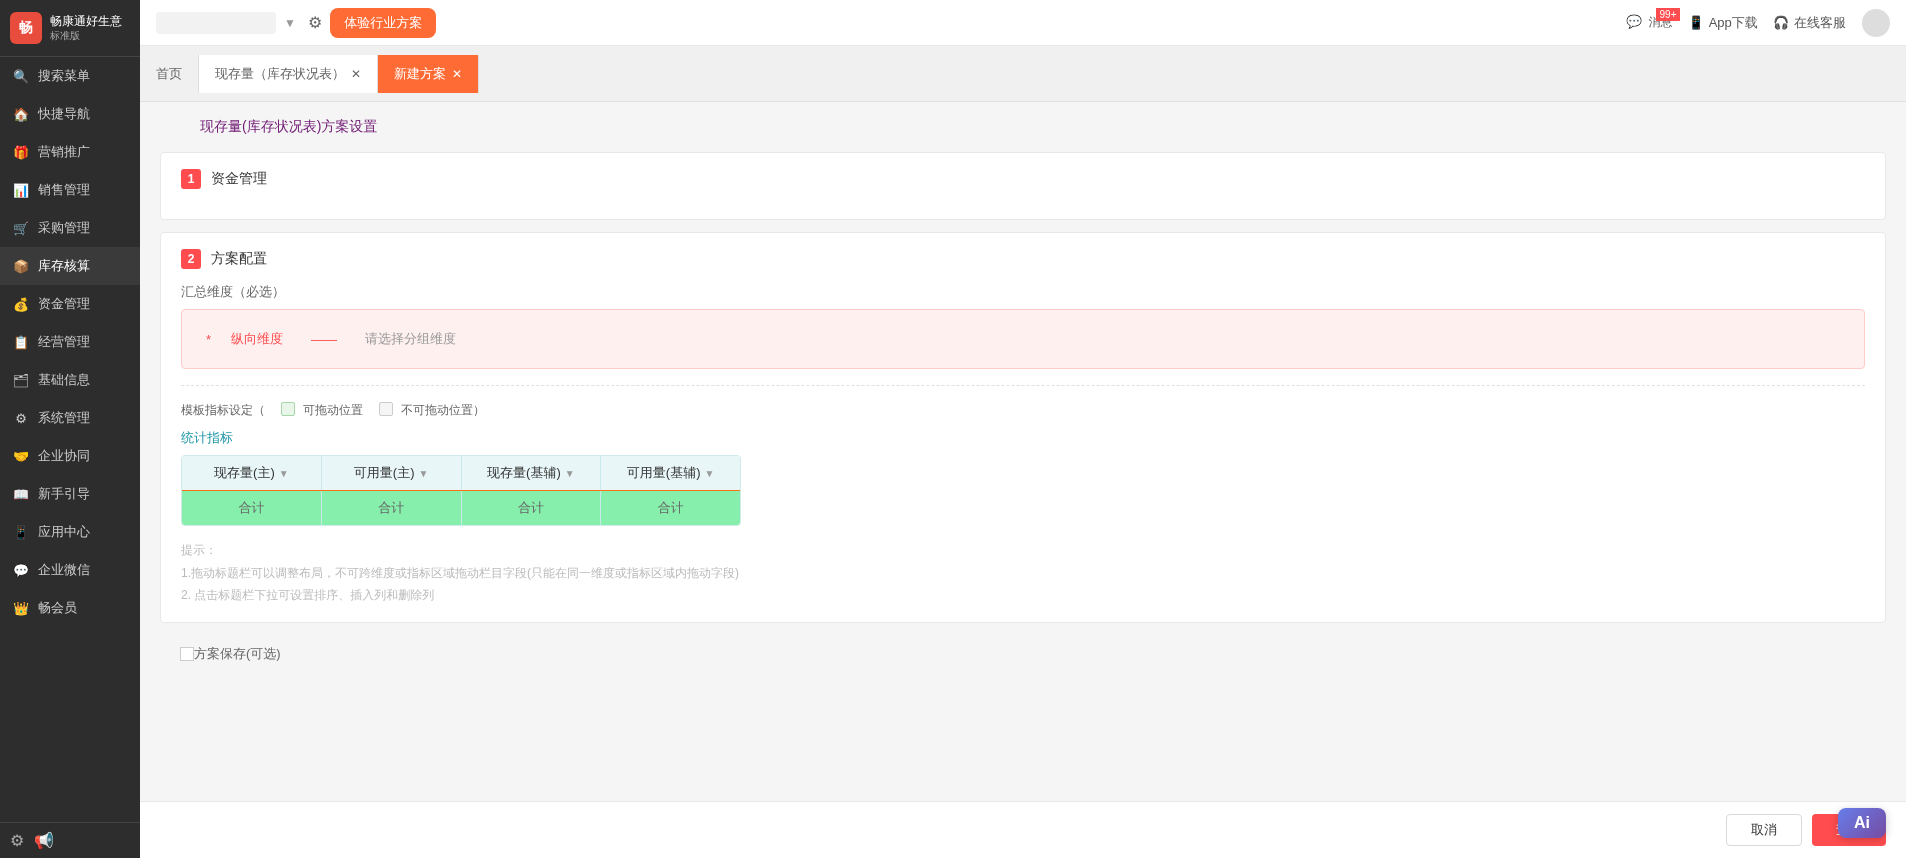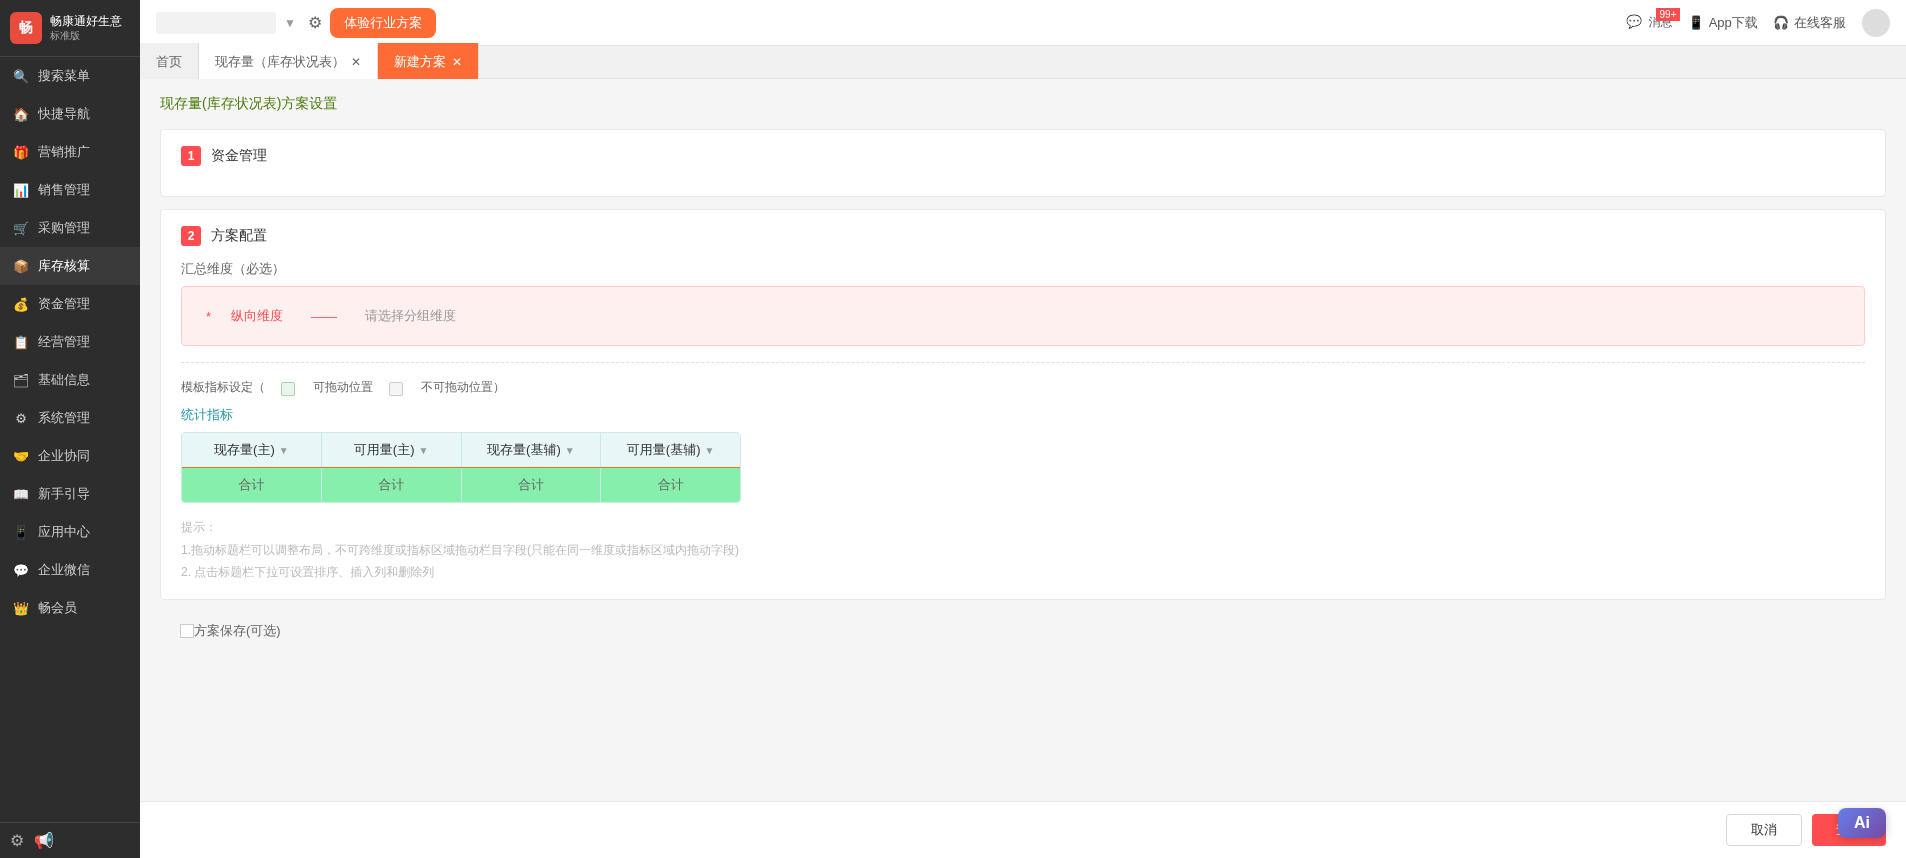--- a/index.html
+++ b/index.html
@@ -71,39 +71,39 @@
     .topbar-badge {
       position: absolute; top: -6px; right: -8px;
       background: #ff4d4f; color: white; font-size: 10px; border-radius: 0;
       padding: 1px 4px; min-width: 16px; text-align: center;
     }
     .topbar-link { color: #555; font-size: 13px; cursor: pointer; display: flex; align-items: center; gap: 4px; }
     .topbar-avatar { width: 28px; height: 28px; background: #ddd; border-radius: 50%; cursor: pointer; }
 
     
     .tabbar {
-      background: #f0f0f0; display: flex; align-items: center; height: 33px;
+      background: #f0f0f0; display: flex; align-items: center; height: 56px;
       padding: 0 0 0 0; border-bottom: 1px solid #e0e0e0; flex-shrink: 0;
     }
     .tab {
       display: flex; align-items: center; gap: 6px; padding: 0 16px;
       height: 38px; cursor: pointer; font-size: 13px; color: #666;
       border-right: 1px solid #ddd; white-space: nowrap;
     }
     .tab.home { background: #f0f0f0; }
     .tab.active { background: #ff6b35; color: white; }
     .tab.normal { background: #fff; }
     .tab-close { font-size: 12px; cursor: pointer; }
 
     
     .page-content {
       flex: 1; overflow-y: auto; padding: 16px 20px; background: #f5f5f5;
       position: relative;
     }
-    .page-title { font-size: 14px; color: #4d7c0f; margin-bottom: 16px; }
+    .page-title { font-size: 14px; color: #701a75; margin-bottom: 16px; margin-left: 40px; }
 
     
     .section-card {
       background: #fff; border-radius: 4px; padding: 16px 20px;
       margin-bottom: 12px; border: 1px solid #e8e8e8;
     }
 
     
     .step-header { display: flex; align-items: center; gap: 10px; margin-bottom: 14px; }
     .step-num {
@@ -141,21 +141,21 @@
     .alert-select { color: #999; font-size: 13px; }
     .draggable-indicator {
       display: inline-block; width: 14px; height: 14px;
       background: #e8f5e9; border: 1px solid #a5d6a7; border-radius: 2px; margin-right: 4px;
     }
     .non-draggable-indicator {
       display: inline-block; width: 14px; height: 14px;
       background: #f5f5f5; border: 1px solid #ccc; border-radius: 2px; margin-right: 4px;
     }
     .metrics-legend { display: flex; align-items: center; gap: 16px; font-size: 12px; color: #666; margin-bottom: 10px; }
-    .legend-item { display: flex; align-items: flex-end; gap: 14px; }
+    .legend-item { display: flex; align-items: flex-start; gap: 4px; }
 
     
     .stats-label { color: #2196a8; font-size: 13px; font-weight: 500; margin-bottom: 8px; }
 
     
     .metrics-table { border: 1px solid #d0eaec; border-radius: 4px; overflow: hidden; width: 560px; }
     .metrics-table-header { display: flex; background: #e8f6f7; }
     .metrics-table-cell {
       flex: 1; padding: 8px 12px; display: flex; align-items: center; justify-content: center;
       font-size: 13px; color: #333; border-right: 1px solid #c8e8ea; gap: 4px;

